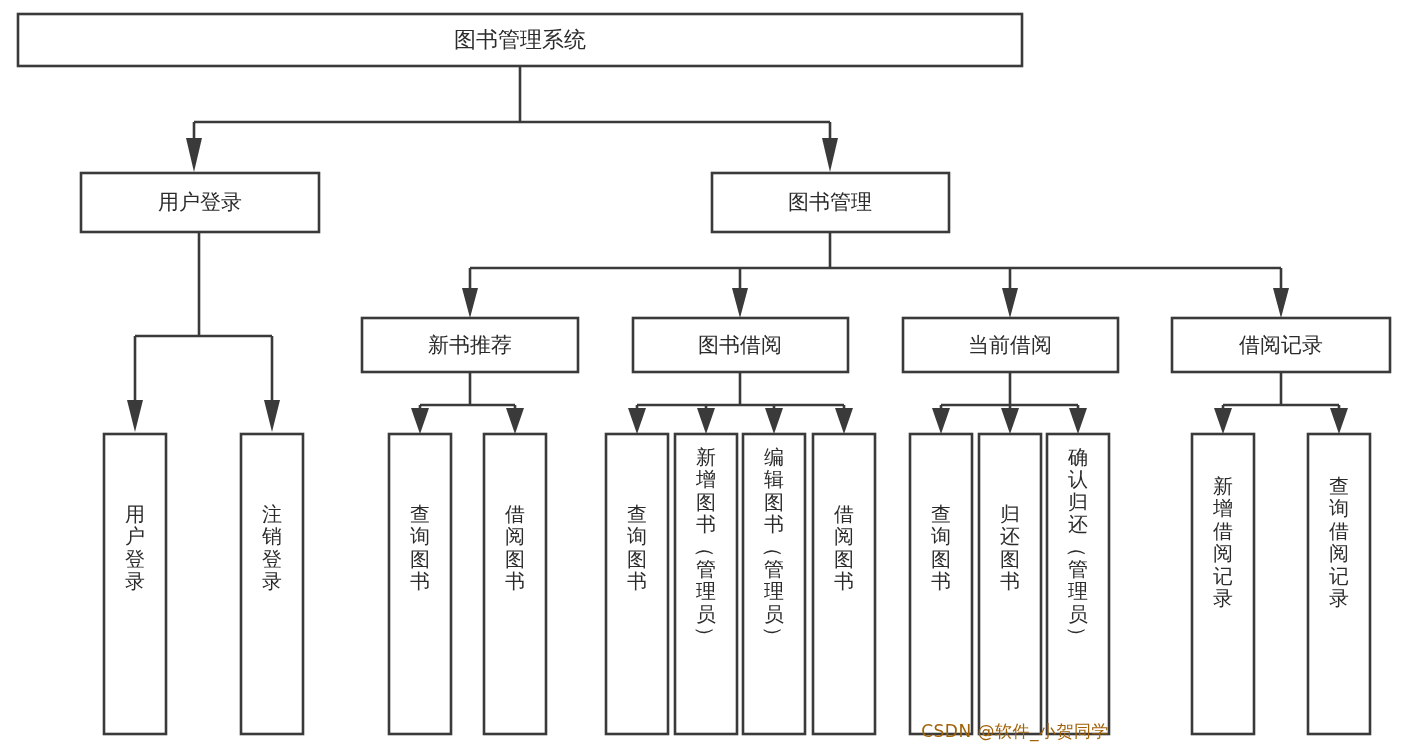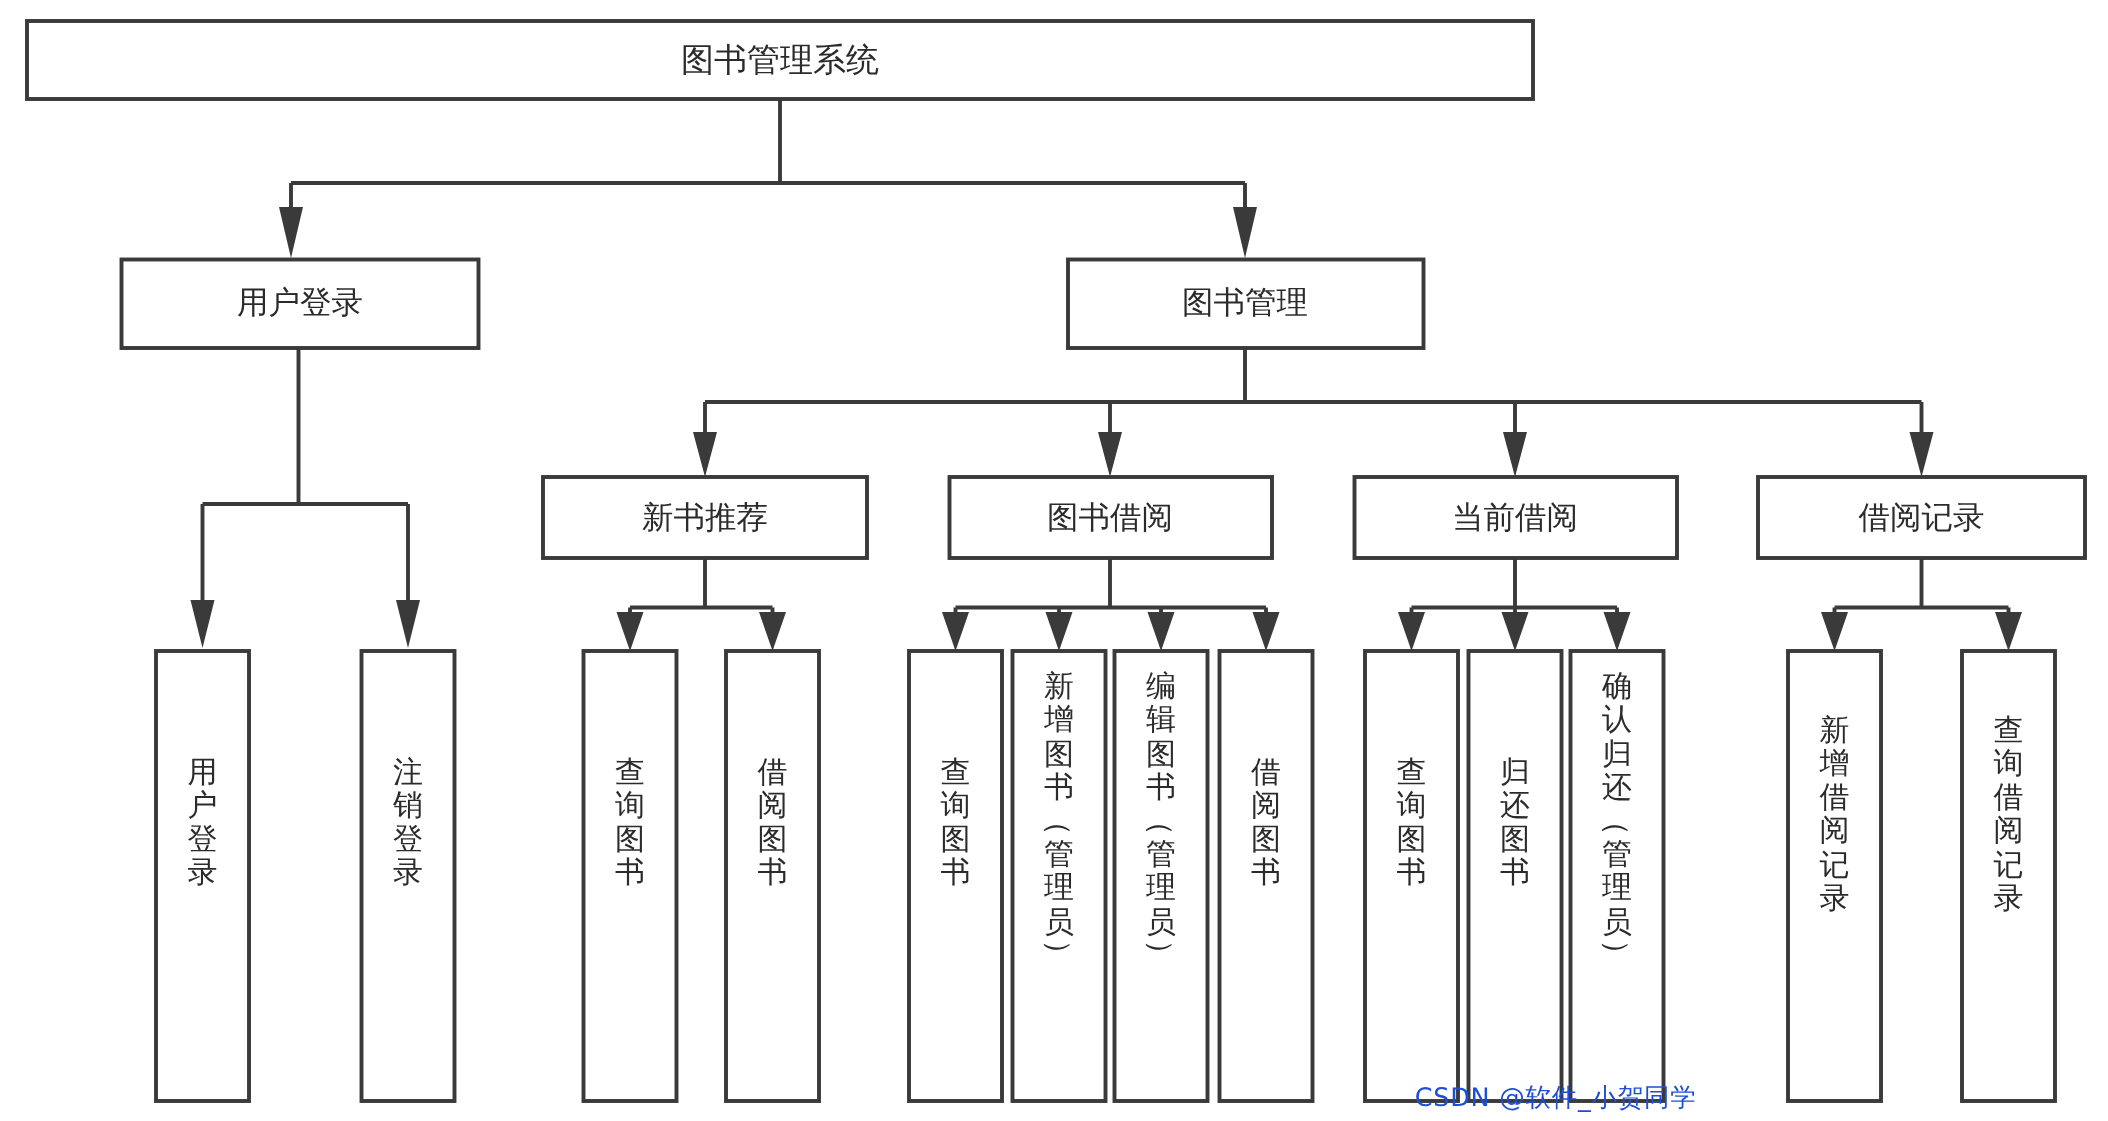--- a/index.html
+++ b/index.html
@@ -65,23 +65,23 @@
     stroke: #3a3a3a;
     stroke-width: 2.6;
     stroke-linecap: butt;
   }
   .arrow-head {
     fill: #3a3a3a;
     stroke: none;
   }
   .watermark {
     position: absolute;
-    right: 2px;
+    right: 24px;
     bottom: 4px;
-    color: #1d4ed8;
+    color: #a16207;
     font-size: 17px;
     font-family: "DejaVu Sans", "Liberation Sans", sans-serif;
     letter-spacing: 0.5px;
     white-space: nowrap;
   }
 </style>
 </head>
 <body>
 
 <div id="diagram-root">

